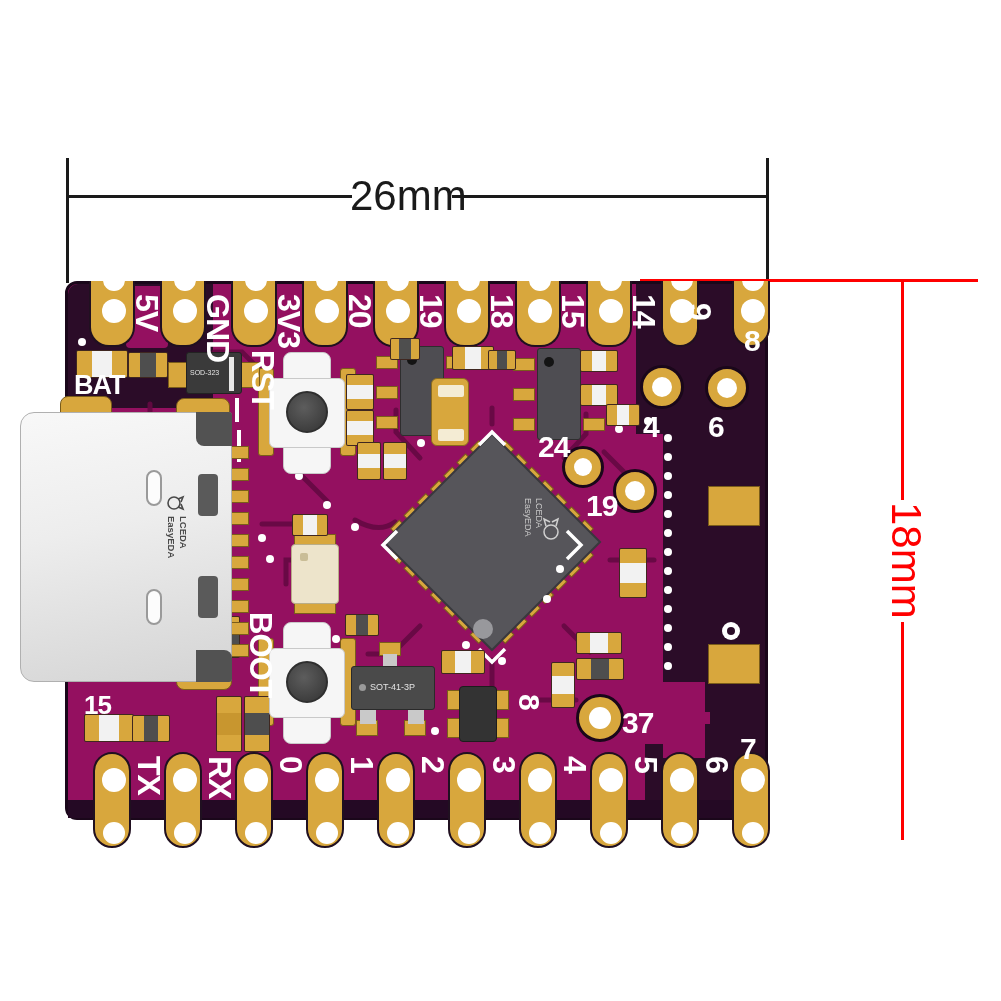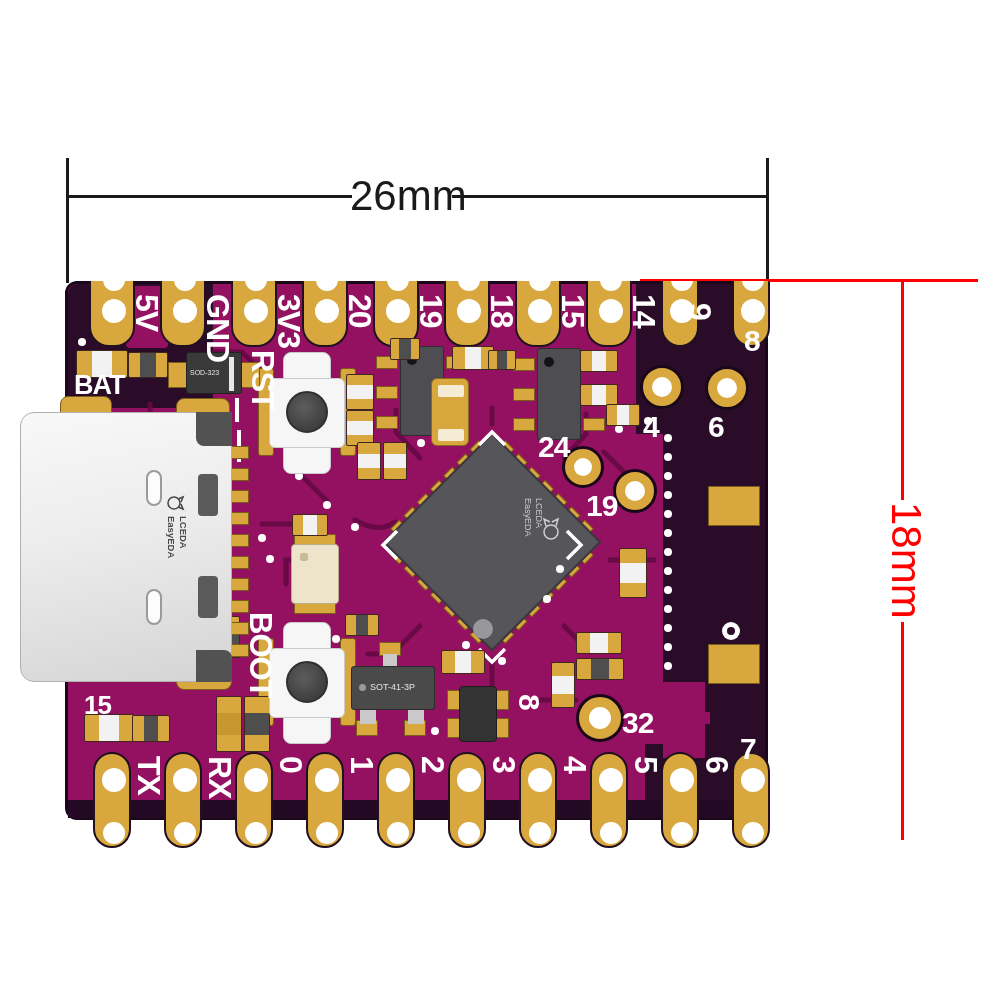--- a/index.html
+++ b/index.html
@@ -240,21 +240,21 @@
   <div class="comp" style="left:459px;top:686px;width:38px;height:56px;background:#333;border:1px solid #1d1d1d;border-radius:4px;"></div>
 
   <div class="plabel h" style="left:74px;top:372px;font-size:27px;">BAT</div>
   <div class="plabel v" style="left:247px;top:350px;font-size:31px;">RST</div>
   <div class="plabel v" style="left:245px;top:612px;font-size:31px;">BOOT</div>
   <div class="plabel h" style="left:84px;top:692px;font-size:26px;">15</div>
   <div class="plabel h" style="left:643px;top:412px;">4</div>
   <div class="plabel h" style="left:708px;top:412px;">6</div>
   <div class="plabel h" style="left:538px;top:432px;">24</div>
   <div class="plabel h" style="left:586px;top:491px;">19</div>
-  <div class="plabel h" style="left:622px;top:708px;">32</div>
+  <div class="plabel h" style="left:622px;top:708px;">37</div>
   <div class="plabel v" style="left:514px;top:694px;font-size:30px;">8</div>
 
   <div class="usb"></div>
   <div class="usb-el" style="left:196px;top:412px;width:36px;height:34px;background:#525252;border-radius:0 3px 0 8px;"></div>
   <div class="usb-el" style="left:196px;top:650px;width:36px;height:32px;background:#525252;border-radius:0 8px 3px 0;"></div>
   <div class="usb-el" style="left:198px;top:474px;width:20px;height:42px;background:#5a5a5a;border-radius:4px;"></div>
   <div class="usb-el" style="left:198px;top:576px;width:20px;height:42px;background:#5a5a5a;border-radius:4px;"></div>
   <div class="usb-el" style="left:146px;top:470px;width:16px;height:36px;background:#fcfcfc;border:2px solid #9a9a9a;border-radius:8px;"></div>
   <div class="usb-el" style="left:146px;top:589px;width:16px;height:36px;background:#fcfcfc;border:2px solid #9a9a9a;border-radius:8px;"></div>
   <svg class="usb-el" style="left:164px;top:492px;" width="22" height="22" viewBox="0 0 22 22">

